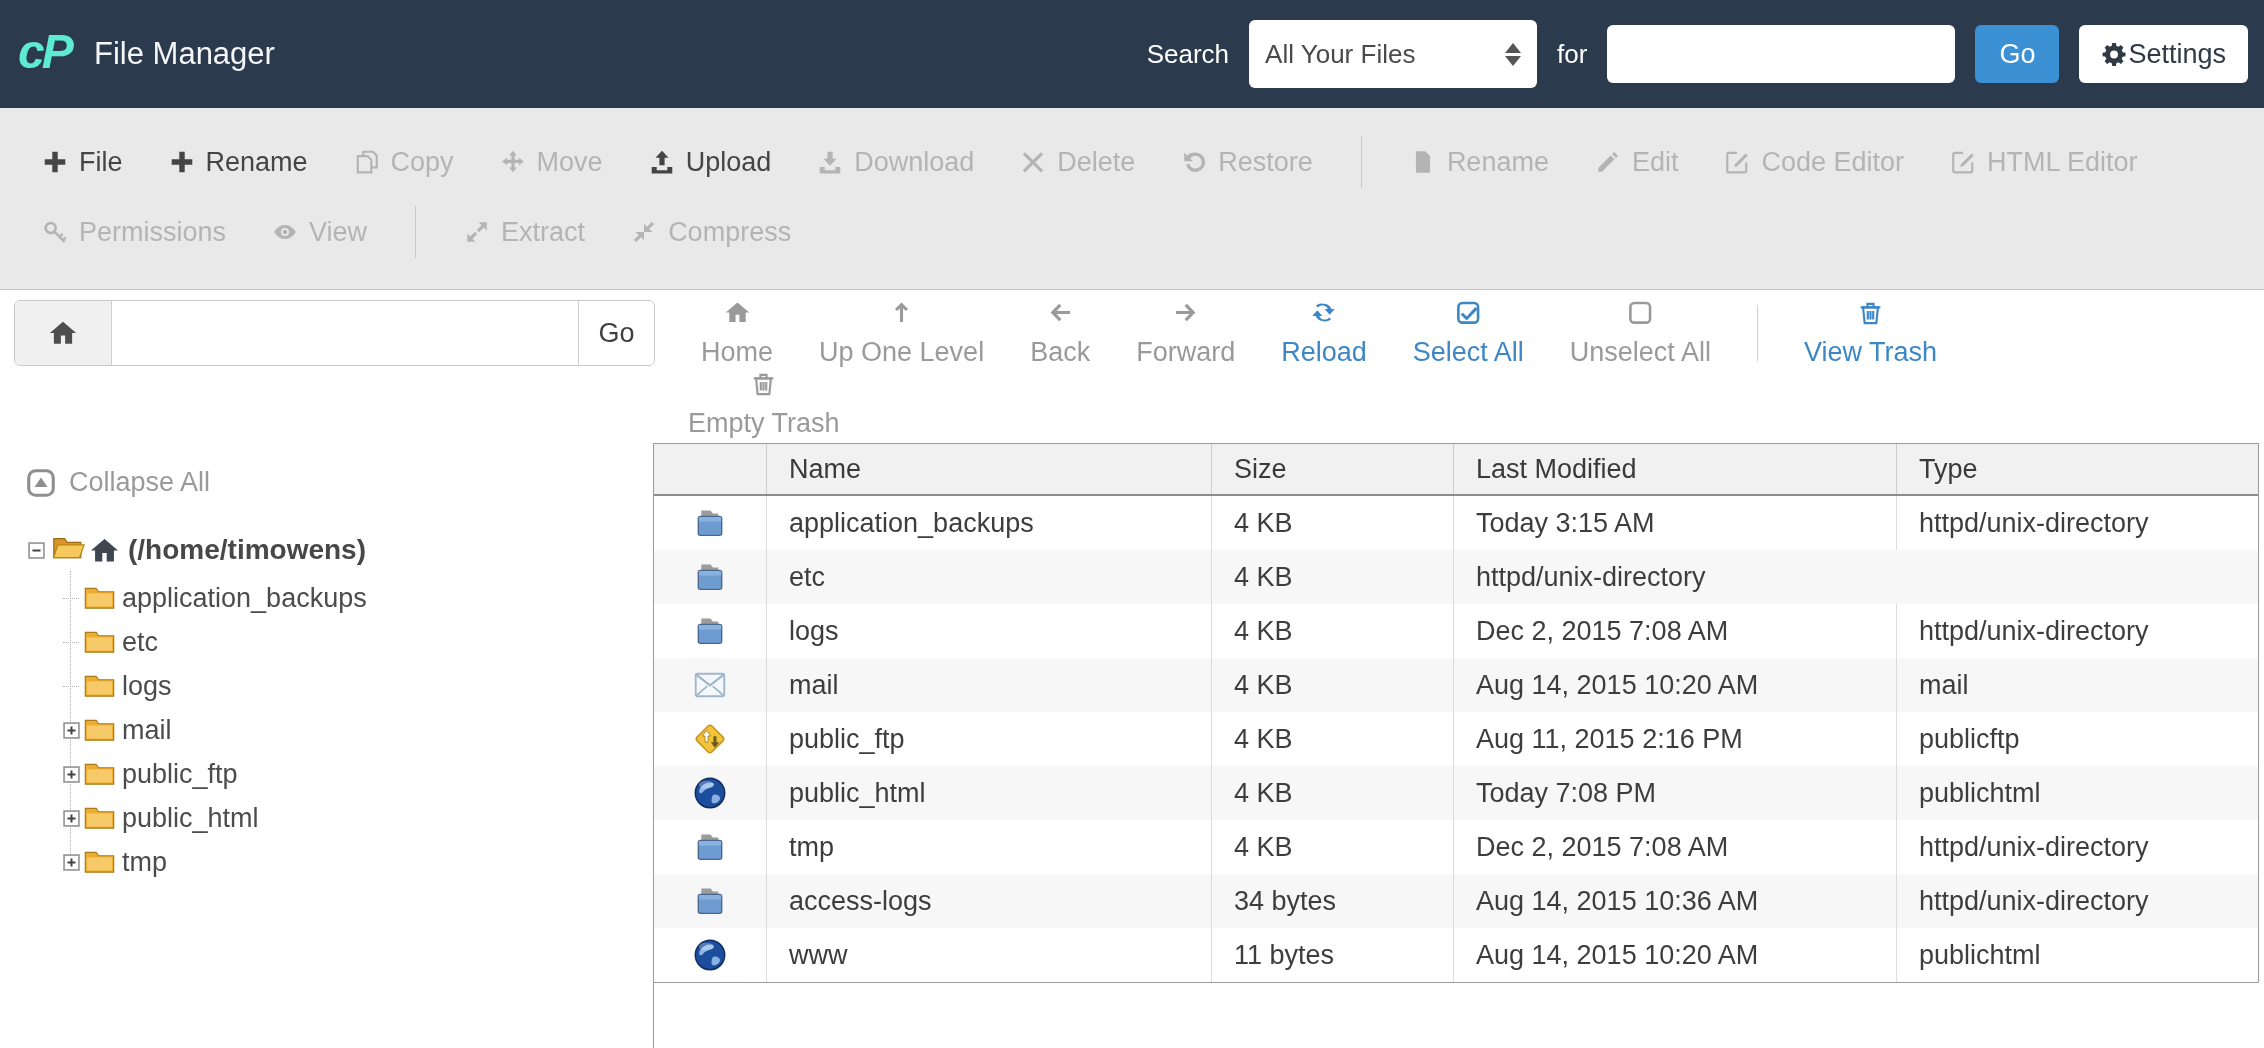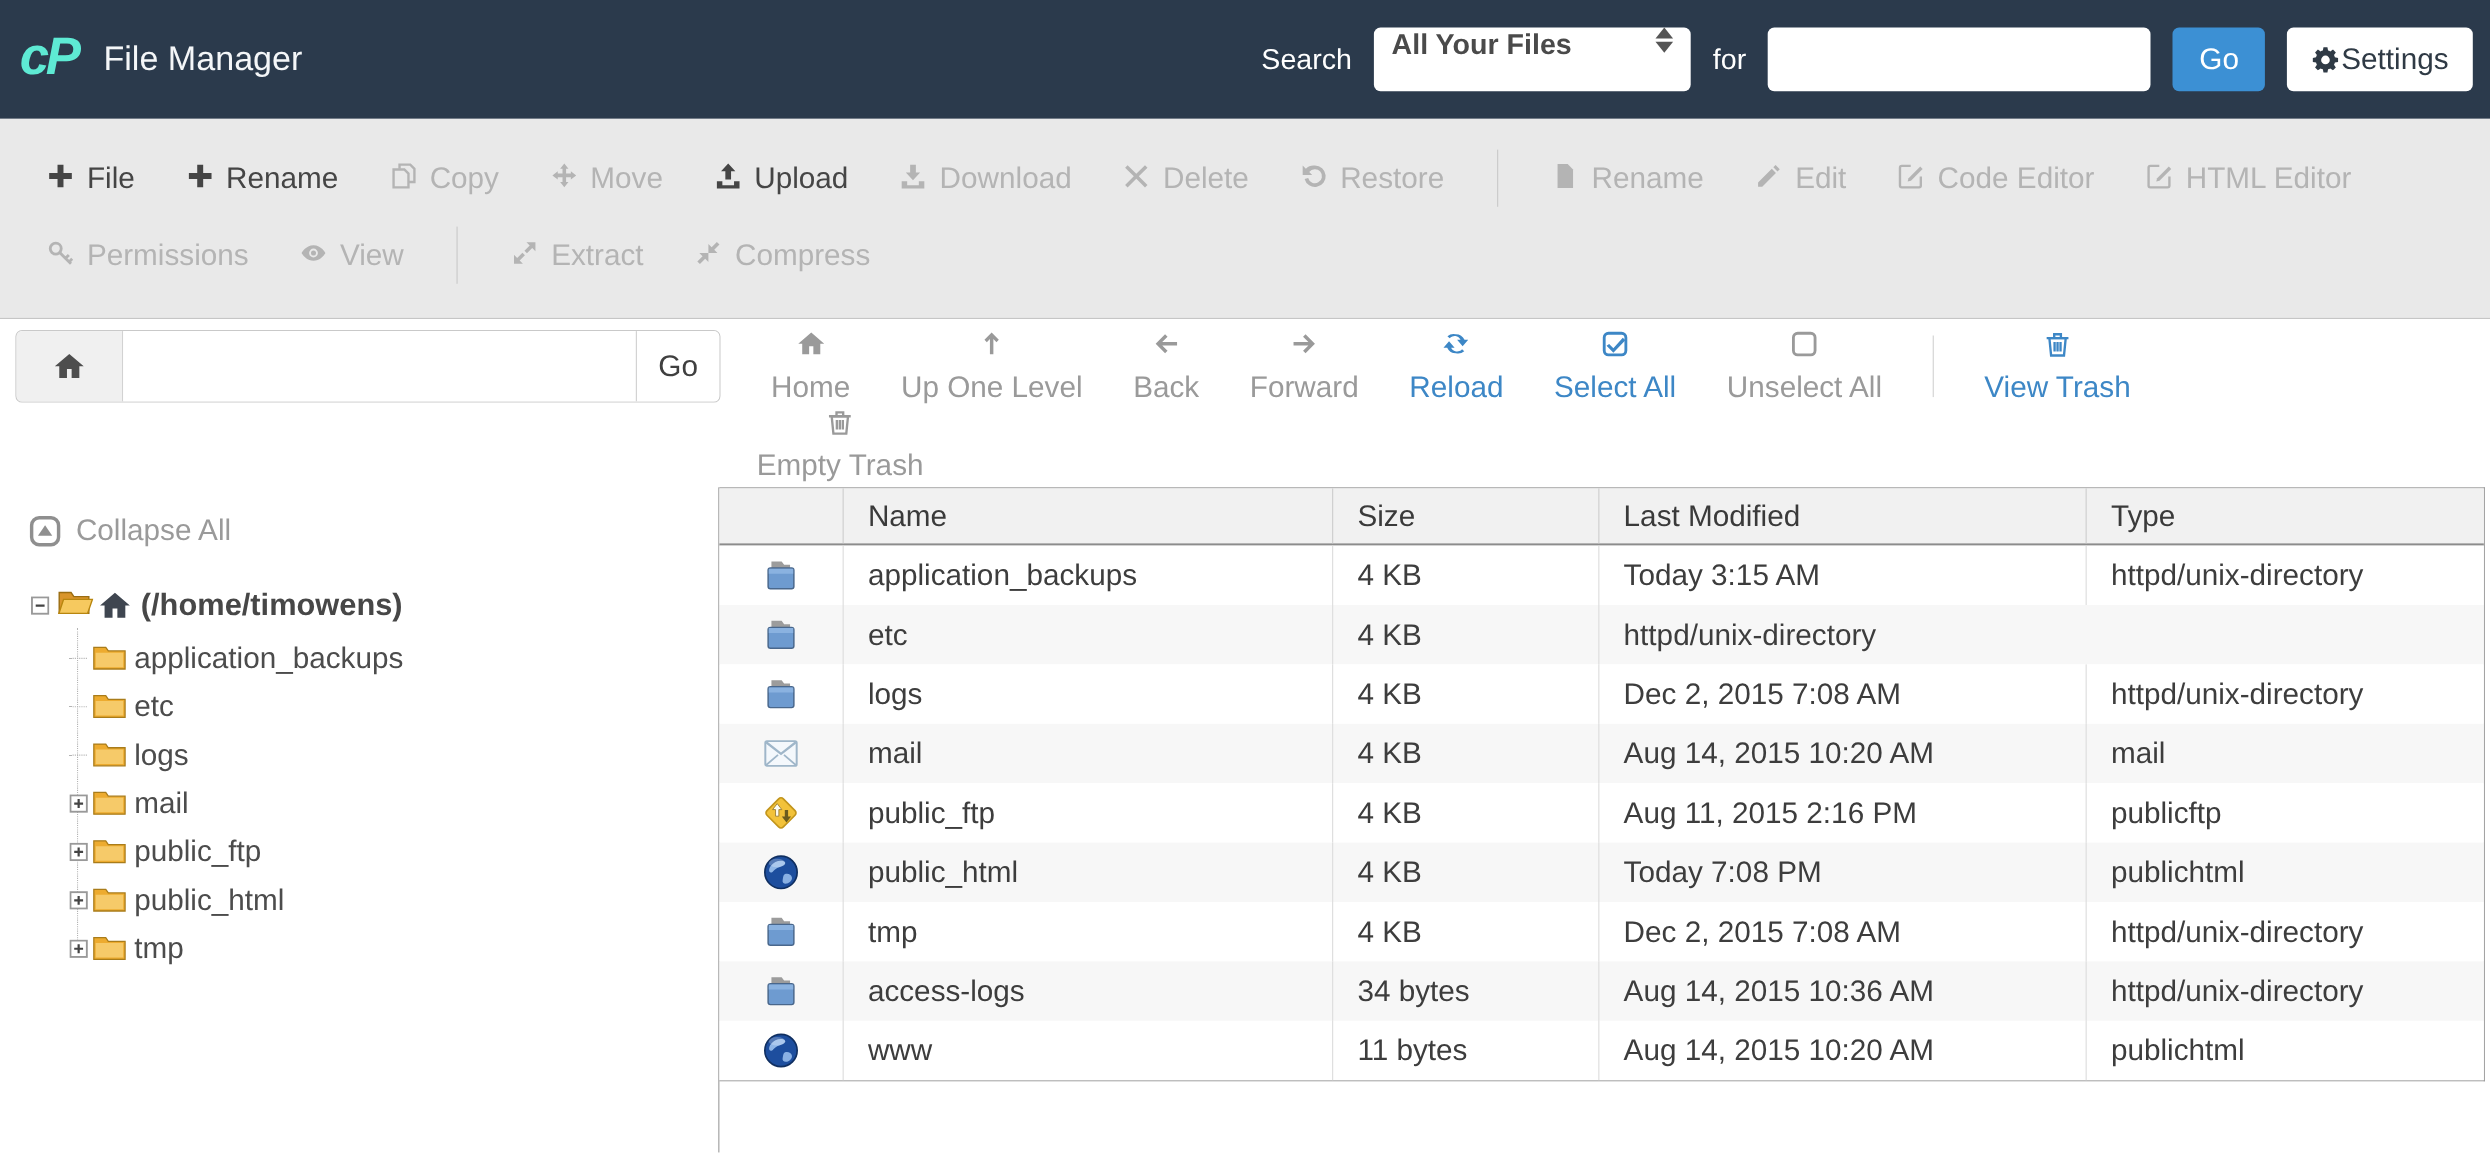--- a/index.html
+++ b/index.html
@@ -7,40 +7,40 @@
        font-family:"Liberation Sans","DejaVu Sans",sans-serif;color:#3d3d3d;background:#fff;}
   svg{display:block;}
 
   
   .hdr{position:absolute;left:0;top:0;width:2264px;height:108px;background:#2b3a4c;}
   .hdr-logo{position:absolute;left:18px;top:24px;font-size:48px;font-weight:bold;font-style:italic;
             color:#5eead4;letter-spacing:-3px;}
   .hdr-title{position:absolute;left:94px;top:36px;font-size:31px;color:#f4f6f8;}
   .hdr-right{position:absolute;right:16px;top:0;height:108px;display:flex;align-items:center;gap:20px;}
   .hdr-label{color:#fff;font-size:26px;}
-  .scope{width:288px;height:58px;background:#fff;border-radius:6px;display:flex;align-items:flex-start;
-         padding:0 16px;font-size:26px;color:#4a4a4a;box-sizing:border-box;cursor:default;font-weight:bold;}
+  .scope{width:288px;height:68px;background:#fff;border-radius:6px;display:flex;align-items:center;
+         padding:0 16px;font-size:26px;color:#4a4a4a;box-sizing:border-box;cursor:default;}
   .scope .txt{flex:1;}
   .scope .arrows{display:flex;flex-direction:column;gap:3px;align-items:center;}
   .scope .arrows i{width:0;height:0;border-left:8px solid transparent;border-right:8px solid transparent;}
   .scope .arrows i.up{border-bottom:10px solid #555;}
   .scope .arrows i.dn{border-top:10px solid #555;}
   .hdr-input{width:348px;height:58px;border:none;border-radius:6px;font-size:26px;padding:0 14px;
              box-sizing:border-box;background:#fff;}
   .btn-go{width:84px;height:58px;background:#3c90d4;border:none;border-radius:6px;color:#fff;
           font-size:27px;cursor:pointer;font-family:inherit;}
   .btn-settings{height:58px;padding:0 22px;background:#fff;border:none;border-radius:6px;color:#2f3a45;
                 font-size:27px;display:flex;align-items:center;cursor:pointer;font-family:inherit;}
 
   
   .toolbar{position:absolute;left:0;top:108px;width:2264px;height:182px;background:#e9e9e9;
            border-bottom:1px solid #c6c6c6;box-sizing:border-box;}
   .tb-row{position:absolute;left:42px;display:flex;align-items:center;gap:46px;height:56px;}
   .tb-row1{top:26px;} .tb-row2{top:96px;}
-  .tb-item{display:flex;gap:11px;font-size:27px;cursor:pointer;white-space:nowrap;}
+  .tb-item{display:flex;align-items:center;gap:11px;font-size:27px;cursor:pointer;white-space:nowrap;}
   .tb-item.on{color:#454545;} .tb-item.off{color:#b4b4b4;cursor:default;}
   .tb-div{width:1px;height:52px;background:#c9c9c9;margin:0 2px;}
 
   
   .navbar{position:absolute;left:0;top:290px;width:2264px;height:153px;background:#fff;}
   .nav-line1{position:absolute;left:14px;top:10px;display:flex;align-items:center;gap:46px;height:66px;}
   .nav-line2{position:absolute;left:688px;top:88px;display:flex;align-items:center;height:52px;}
   .pathgrp{display:flex;align-items:stretch;height:64px;border:1px solid #c9c9c9;border-radius:6px;
            overflow:hidden;background:#fff;}
   .path-home{width:96px;background:#f0f0f0;border-right:1px solid #cfcfcf;display:flex;align-items:center;

